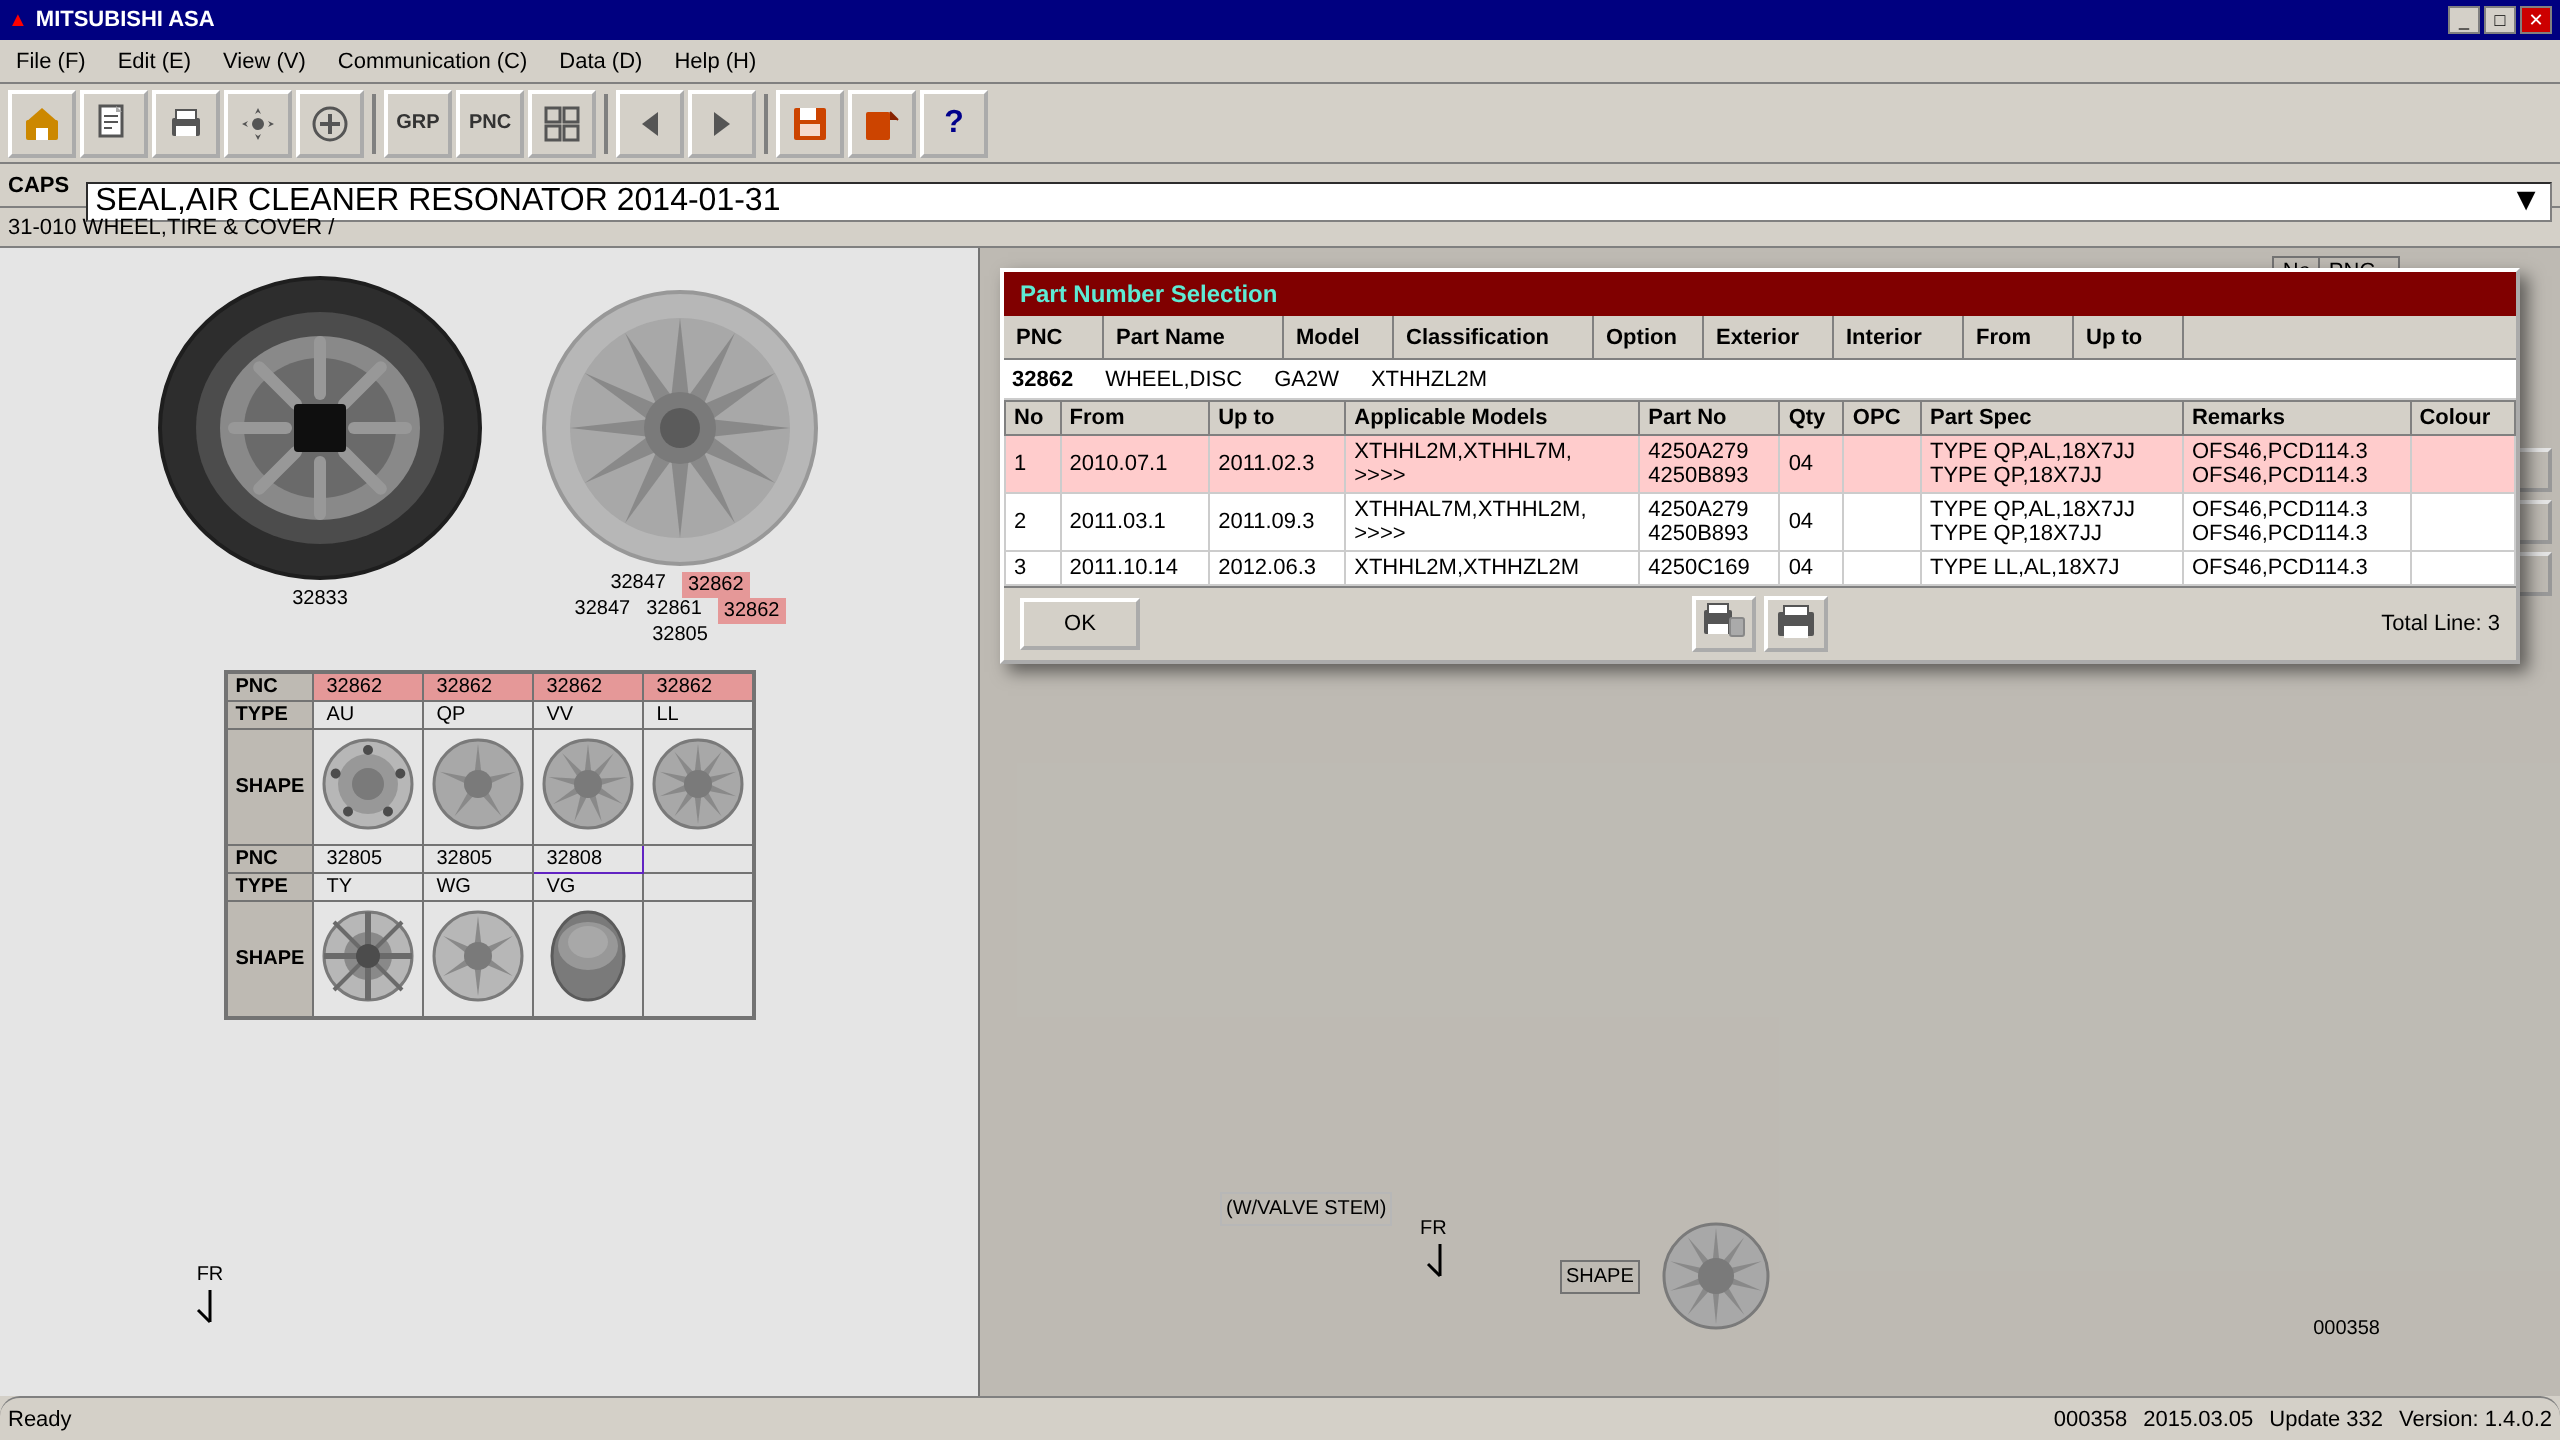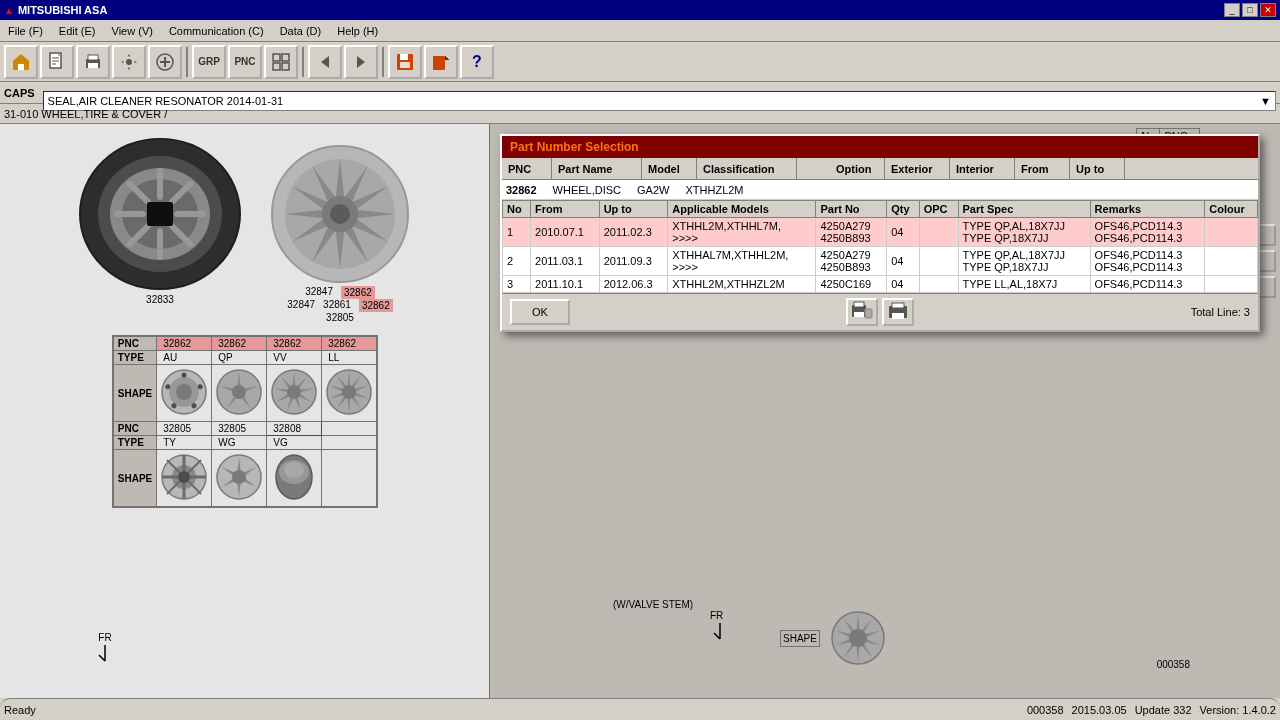--- a/index.html
+++ b/index.html
@@ -69,21 +69,21 @@
     .caps-label { font-size: 11px; font-weight: bold; margin-right: 8px; }
     .caps-dropdown {
       flex: 1;
       height: 20px;
       background: white;
       border: 1px inset #808080;
       display: flex;
       align-items: center;
       justify-content: space-between;
       padding: 0 4px;
-      font-size: 11px;
+      font-size: 16px;
       margin-top: 16px;
     }
 
     
     .breadcrumb-bar {
       background: #d4d0c8;
       height: 20px;
       display: flex;
       align-items: center;
       padding: 0 4px;
@@ -177,21 +177,21 @@
       position: absolute;
       top: 10px;
       left: 500px;
       width: 760px;
       background: #d4d0c8;
       border: 2px outset #fff;
       box-shadow: 4px 4px 8px rgba(0,0,0,0.5);
     }
     .modal-titlebar {
       background: #800000;
-      color: #f97316;
+      color: #5eead4;
       height: 22px;
       display: flex;
       align-items: center;
       padding: 0 8px;
       font-size: 12px;
       font-weight: bold;
     }
 
     
     .modal-header-row {
@@ -697,21 +697,21 @@
 
       <div class="modal-titlebar">
         <span>Part Number Selection</span>
       </div>
 
       <div class="modal-header-row">
         <div class="modal-col-header" style="width:50px;">PNC</div>
         <div class="modal-col-header" style="width:90px;">Part Name</div>
         <div class="modal-col-header" style="width:55px;">Model</div>
         <div class="modal-col-header" style="width:100px;">Classification</div>
-        <div class="modal-col-header" style="width:55px;margin-left:33px;">Option</div>
+        <div class="modal-col-header" style="width:55px;">Option</div>
         <div class="modal-col-header" style="width:65px;">Exterior</div>
         <div class="modal-col-header" style="width:65px;">Interior</div>
         <div class="modal-col-header" style="width:55px;">From</div>
         <div class="modal-col-header" style="width:55px;">Up to</div>
       </div>
 
       <div class="modal-info-row">
         <span style="font-weight:bold;">32862</span>
         <span>WHEEL,DISC</span>
         <span>GA2W</span>
@@ -775,21 +775,21 @@
               </td>
               <td>
                 <div>OFS46,PCD114.3</div>
                 <div class="red">OFS46,PCD114.3</div>
               </td>
               <td></td>
             </tr>
 
             <tr>
               <td>3</td>
-              <td>2011.10.1</td>
+              <td>2011.10.14</td>
               <td>2012.06.3</td>
               <td>XTHHL2M,XTHHZL2M</td>
               <td>4250C169</td>
               <td>04</td>
               <td></td>
               <td>TYPE LL,AL,18X7J</td>
               <td>OFS46,PCD114.3</td>
               <td></td>
             </tr>
           </tbody>

